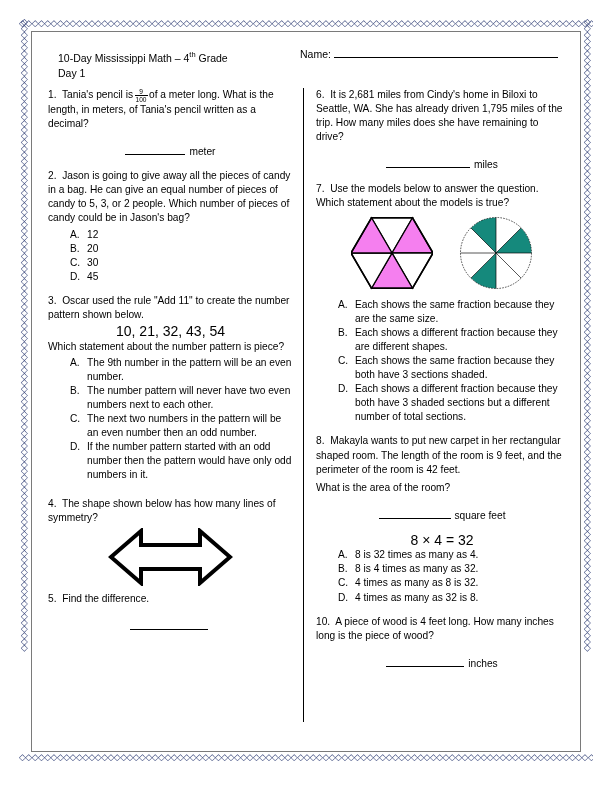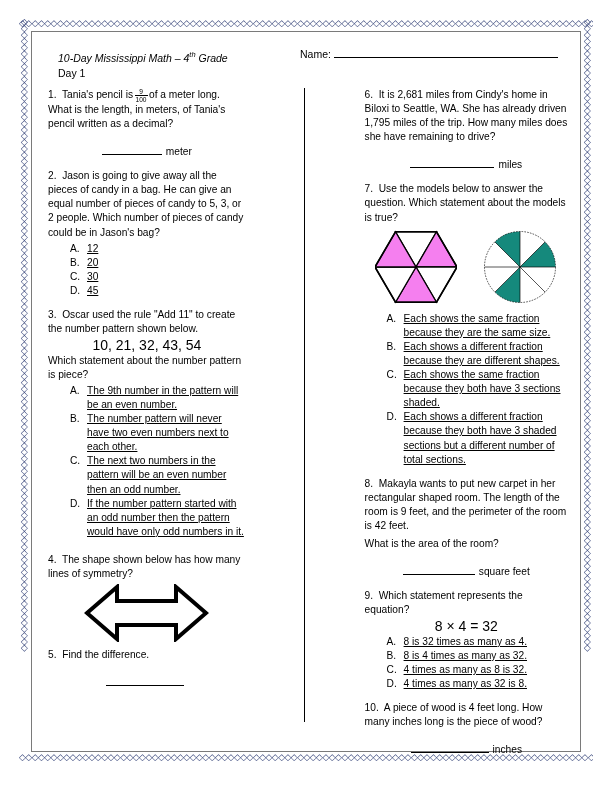--- a/index.html
+++ b/index.html
@@ -75,21 +75,20 @@
     width: 500px;
   }
   .header-row {
     display: flex;
     align-items: flex-start;
   }
   .hdr-title {
     width: 235px;
     font-size: 10.5px;
     line-height: 15px;
-    font-style: italic;
   }
   .hdr-title sup { font-size: 7.5px; vertical-align: super; }
   .hdr-name {
     flex: 1;
     font-size: 10.5px;
     line-height: 15px;
     display: flex;
     align-items: baseline;
     padding-left: 7px;
   }
@@ -106,21 +105,20 @@
   }
 
   
   .columns {
     position: absolute;
     left: 48px;
     top: 88px;
     width: 520px;
     height: 640px;
     display: flex;
-    gap: 48px;
   }
   .col {
     box-sizing: border-box;
   }
   .col-left  { width: 255px; padding-right: 10px; }
   .col-div   { width: 1px; background: #000; margin: 0 0 0 0; height: 634px; }
   .col-right { width: 264px; padding-left: 12px; }
 
   .q {
     font-size: 10.2px;
@@ -135,21 +133,21 @@
   }
   .choices li {
     font-size: 10.2px;
     line-height: 14.1px;
     display: flex;
   }
   .choices .lab {
     width: 17px;
     flex: 0 0 17px;
   }
-  .choices .txt { flex: 1; text-decoration: underline; }
+  .choices .txt { flex: 1; }
 
   .answer-line {
     font-size: 10.2px;
     line-height: 14px;
     text-align: center;
     margin: 13px 0 10px 0;
   }
   .answer-line .blank {
     display: inline-block;
     border-bottom: 1.2px solid #000;
@@ -387,24 +385,20 @@
 
       <div class="q">
         <span>8.</span>&nbsp;
         <span>Makayla wants to put new carpet in her rectangular shaped room.  The length of the room is 9 feet, and the perimeter of the room is 42 feet.</span>
       </div>
       <div class="q">What is the area of the room?</div>
       <div class="answer-line">
         <span class="blank blank-w72"></span><span>square feet</span>
       </div>
 
-      <div class="q tight">
-        <span>9.</span>&nbsp;
-        <span>Which statement represents the equation?</span>
-      </div>
       <div class="centered-math">8 × 4 = 32</div>
       <ul class="choices">
         <li>
             <span class="lab">A.</span>
             <span class="txt">8 is 32 times as many as 4.</span>
           </li>
         <li>
             <span class="lab">B.</span>
             <span class="txt">8 is 4 times as many as 32.</span>
           </li>

